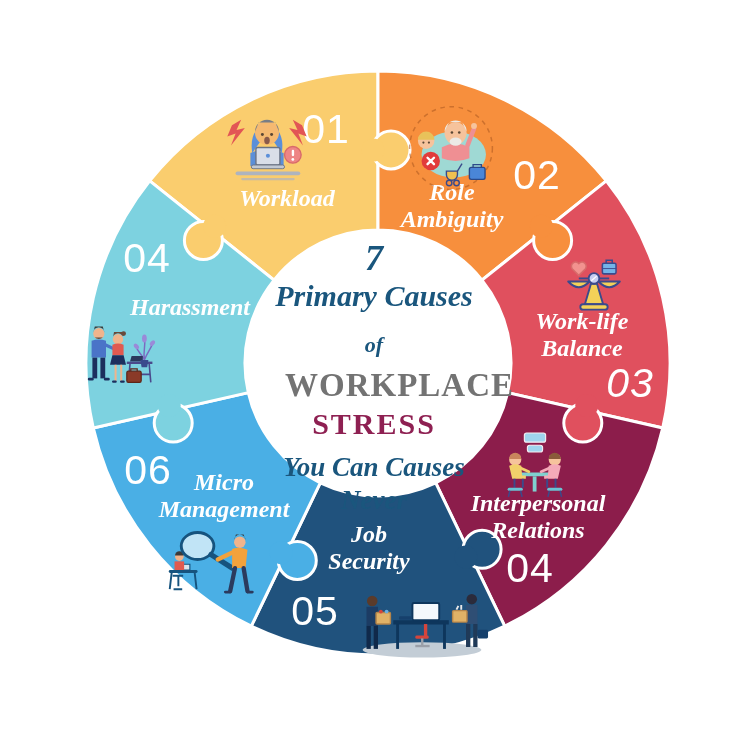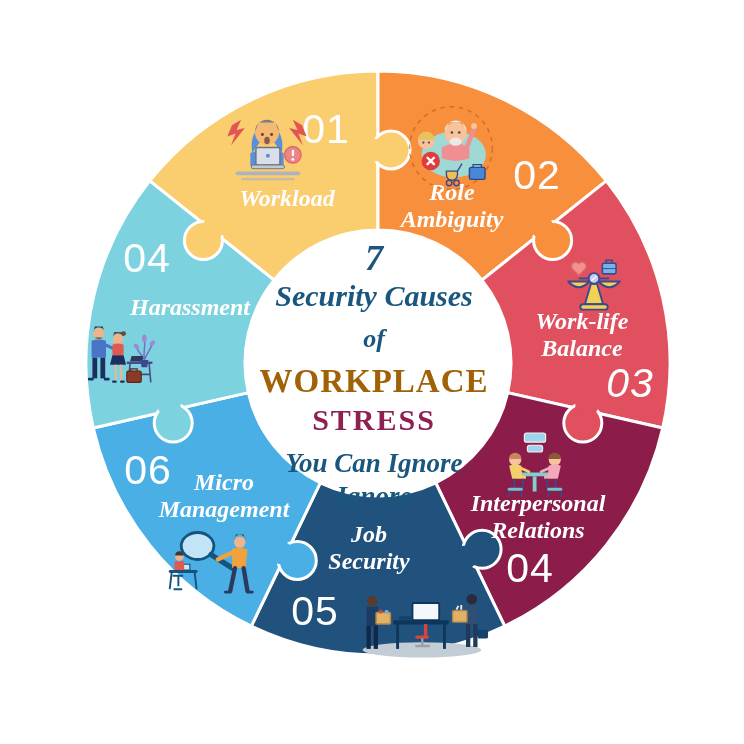--- a/index.html
+++ b/index.html
@@ -22,21 +22,21 @@
   .i2{left:405px;top:103px;width:92px;}
   .i3{left:556px;top:245px;width:76px;}
   .i4{left:497px;top:430px;width:76px;}
   .i5{left:355px;top:580px;width:134px;}
   .i6{left:163px;top:522px;width:96px;}
   .i7{left:82px;top:320px;width:80px;}
   .center-text{position:absolute;left:374px;top:240px;transform:translateX(-50%);
                width:280px;text-align:center;font-weight:bold;font-style:italic;}
   .ct1{font-size:36px;line-height:1;}
   .ct2{font-size:30px;margin-top:3px;}
-  .ct3{font-size:26px;margin-top:11px;}
+  .ct3{font-size:22px;margin-top:19px;}
   .ct4{font-size:33px;margin-top:9px;font-style:normal;letter-spacing:1px;}
   .ct5{font-size:30px;margin-top:3px;font-style:normal;letter-spacing:2px;}
   .ct6{font-size:27px;margin-top:11px;}
   .ct7{font-size:27px;margin-top:2px;}
 </style>
 </head>
 <body>
 
 <div class="stage">
 
@@ -59,26 +59,26 @@
       <circle cx="297.3" cy="560.5" r="19" fill="#4AAFE5" stroke="#ffffff" stroke-width="3"></circle>
       <circle cx="281.1" cy="552.7" r="11.5" fill="#4AAFE5"></circle>
       <circle cx="173.2" cy="423.1" r="19" fill="#7DD2E0" stroke="#ffffff" stroke-width="3"></circle>
       <circle cx="169.2" cy="405.5" r="11.5" fill="#7DD2E0"></circle>
       <circle cx="203.4" cy="240.4" r="19" fill="#FACD6E" stroke="#ffffff" stroke-width="3"></circle>
       <circle cx="214.6" cy="226.3" r="11.5" fill="#FACD6E"></circle>
     </svg>
 
   <div class="center-text">
     <div class="ct1 c-blue" style="color: rgb(26, 86, 125);">7</div>
-    <div class="ct2 c-blue" style="color: rgb(26, 86, 125);">Security Causes</div>
+    <div class="ct2 c-blue" style="color: rgb(26, 86, 125);">Primary Causes</div>
     <div class="ct3 c-blue" style="color: rgb(26, 86, 125);">of</div>
-    <div class="ct4 c-maroon" style="color: #a16207;">WORKPLACE</div>
+    <div class="ct4 c-maroon" style="color: #737373; text-align: right;">WORKPLACE</div>
     <div class="ct5 c-maroon" style="color: rgb(142, 32, 82);">STRESS</div>
-    <div class="ct6 c-blue" style="color: rgb(26, 86, 125);">You Can Ignore</div>
-    <div class="ct7 c-blue" style="color: rgb(26, 86, 125);">Ignore</div>
+    <div class="ct6 c-blue" style="color: rgb(26, 86, 125);">You Can Causes</div>
+    <div class="ct7 c-blue" style="color: rgb(26, 86, 125);">Never</div>
   </div>
 
   <div>
     <div class="num n1">01</div>
     <div class="label l1">Workload</div>
     <svg class="icon i1" viewBox="0 0 104 92">
       <polygon points="14,22 24,16 19,27 28,25 13,44 18,31 9,34" fill="#E25555"></polygon>
       <polygon points="90,22 80,16 85,27 76,25 91,44 86,31 95,34" fill="#E25555"></polygon>
       <path d="M36,52 Q33,32 44,24 L51,31 Z" fill="#5B8FD9"></path>
       <path d="M68,52 Q71,32 60,24 L53,31 Z" fill="#5B8FD9"></path>

